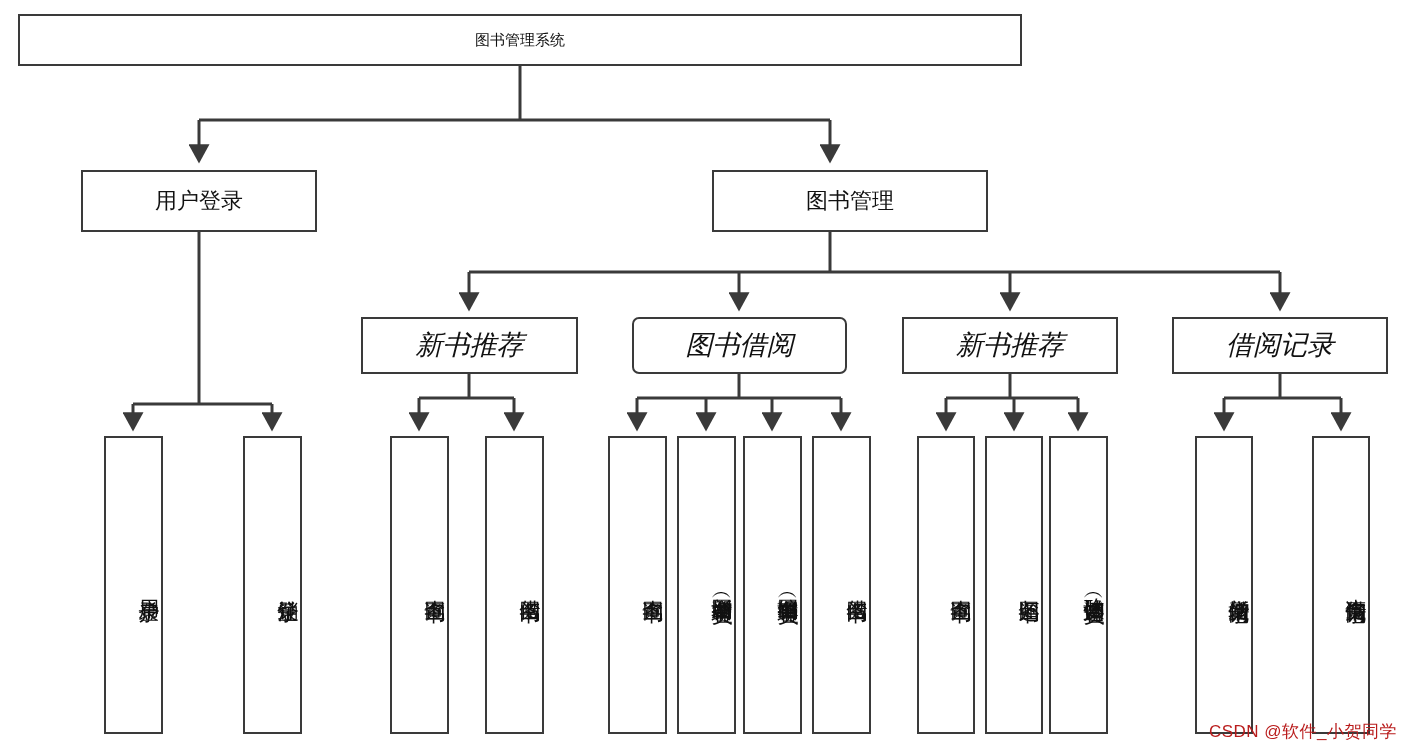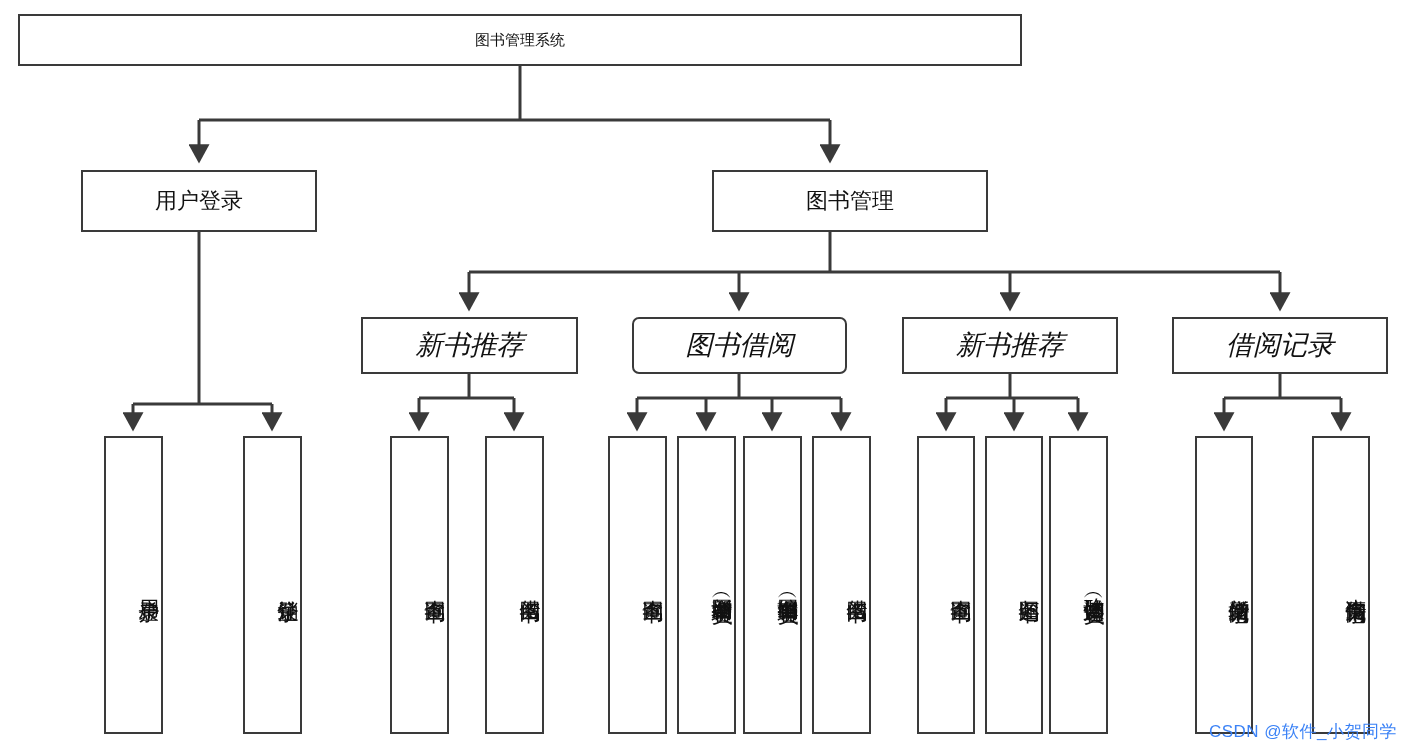--- a/index.html
+++ b/index.html
@@ -64,21 +64,21 @@
   }
   .leaf .node-label {
     writing-mode: vertical-rl;
     text-orientation: upright;
   }
   #watermark {
     position: absolute;
     right: 8px;
     bottom: 4px;
     font-size: 17px;
-    color: #3b82f6;
+    color: #b91c1c;
     letter-spacing: 0.5px;
     white-space: nowrap;
   }
 </style>
 </head>
 <body>
 
 <div id="diagram">
 
   <svg id="edges" viewBox="0 0 1405 747" width="1405" height="747">

